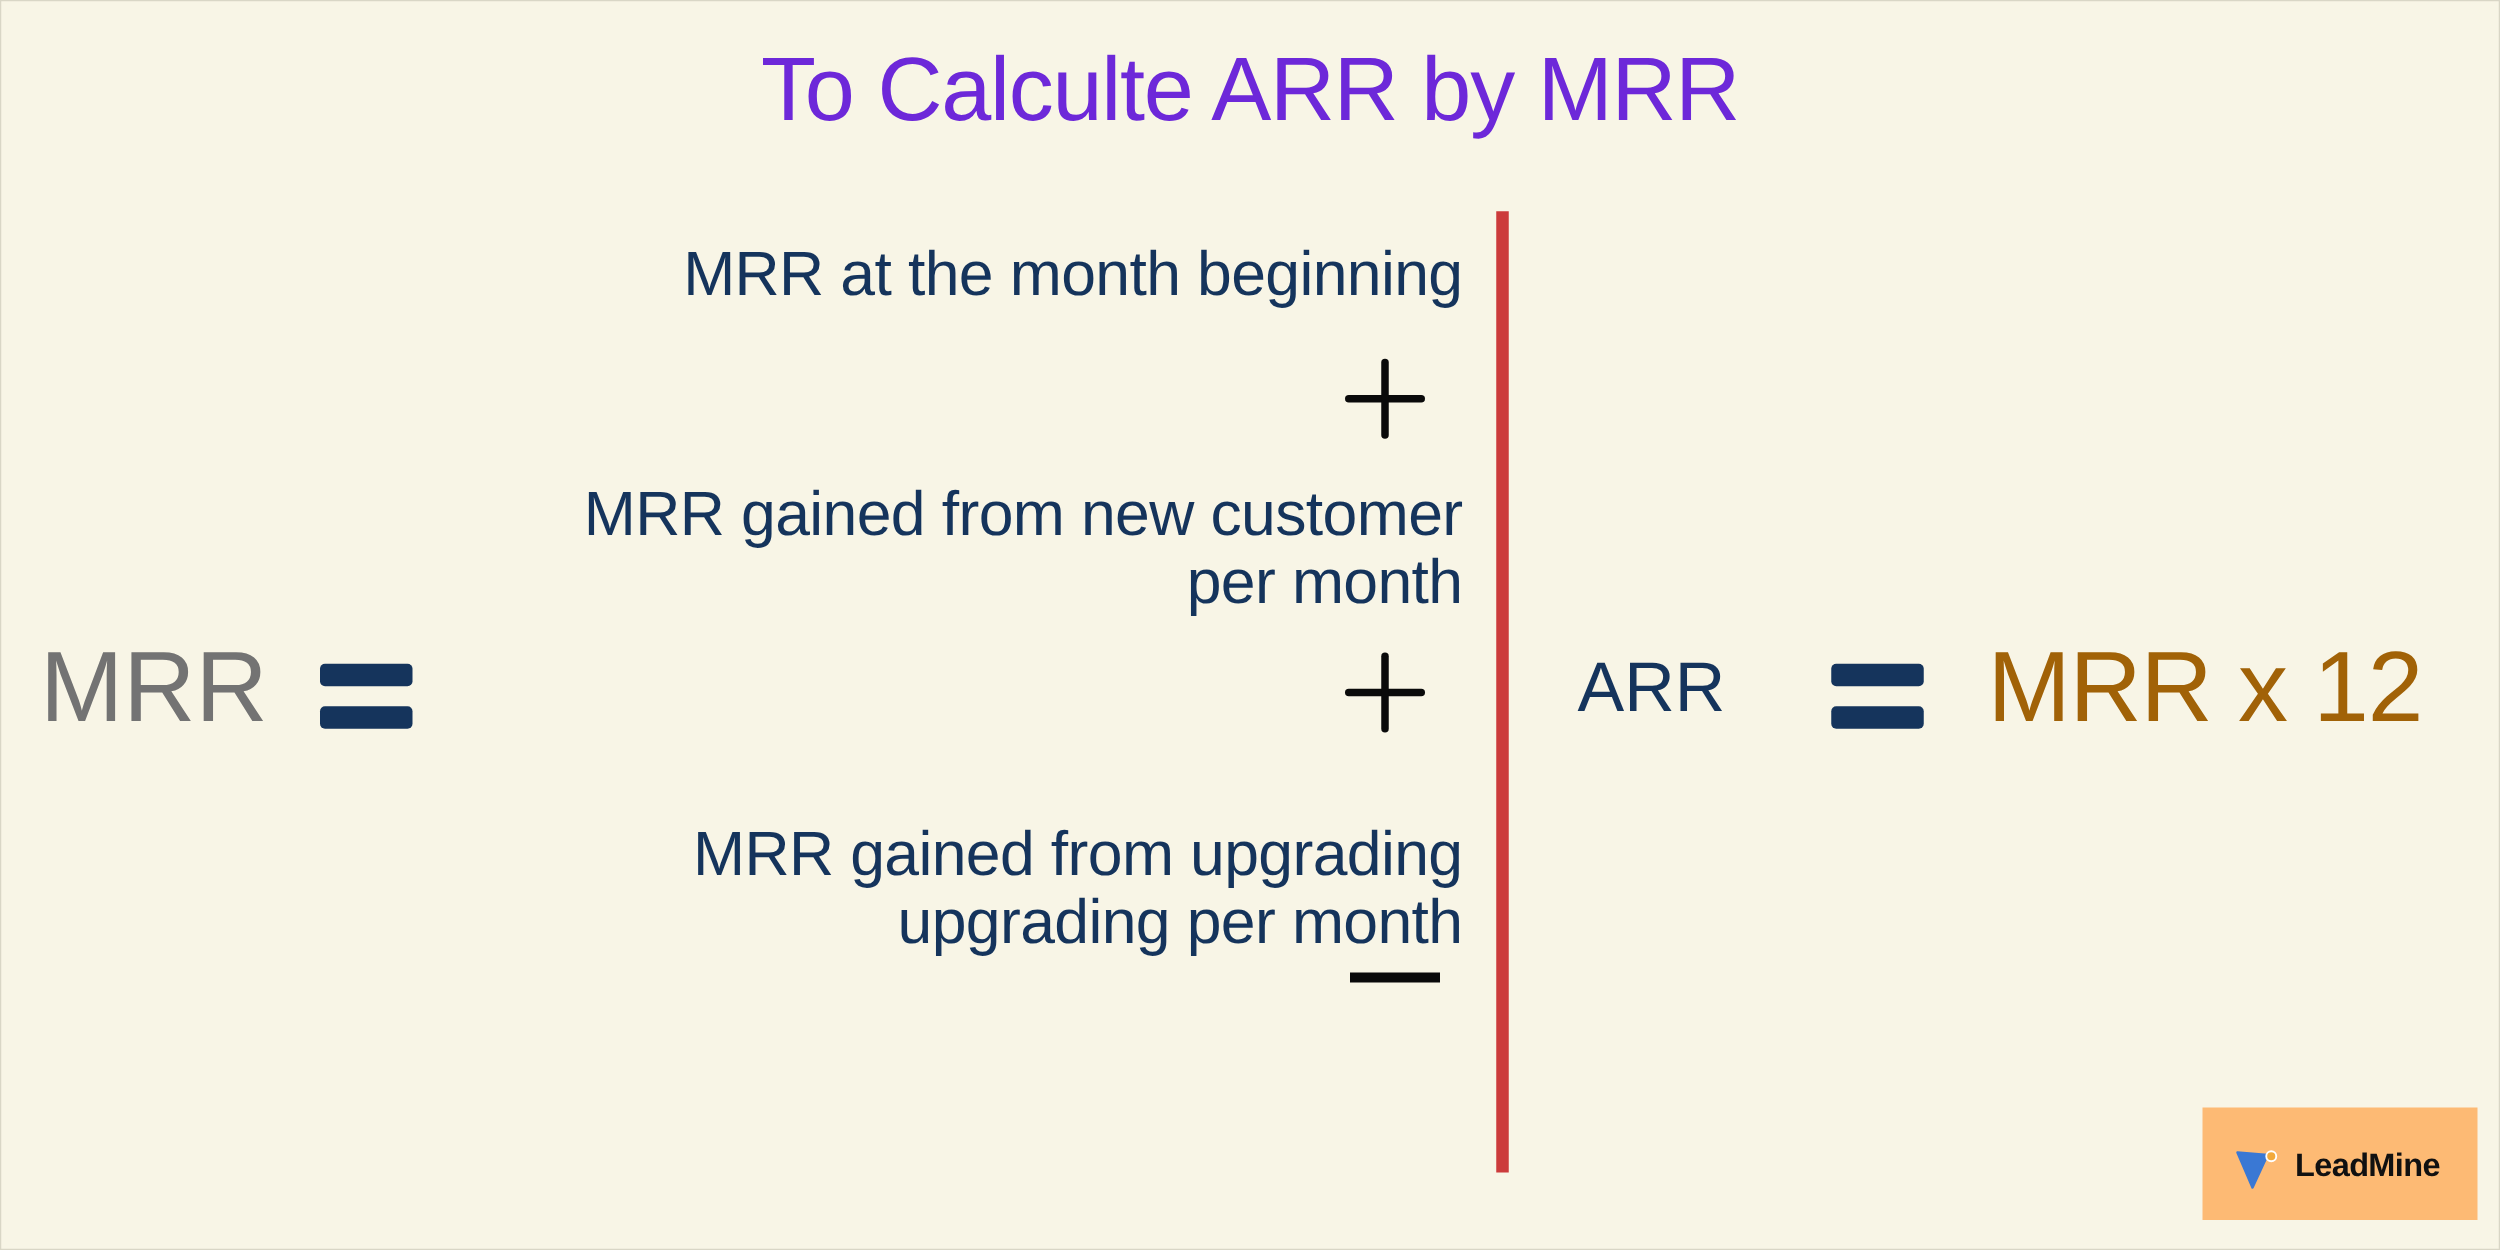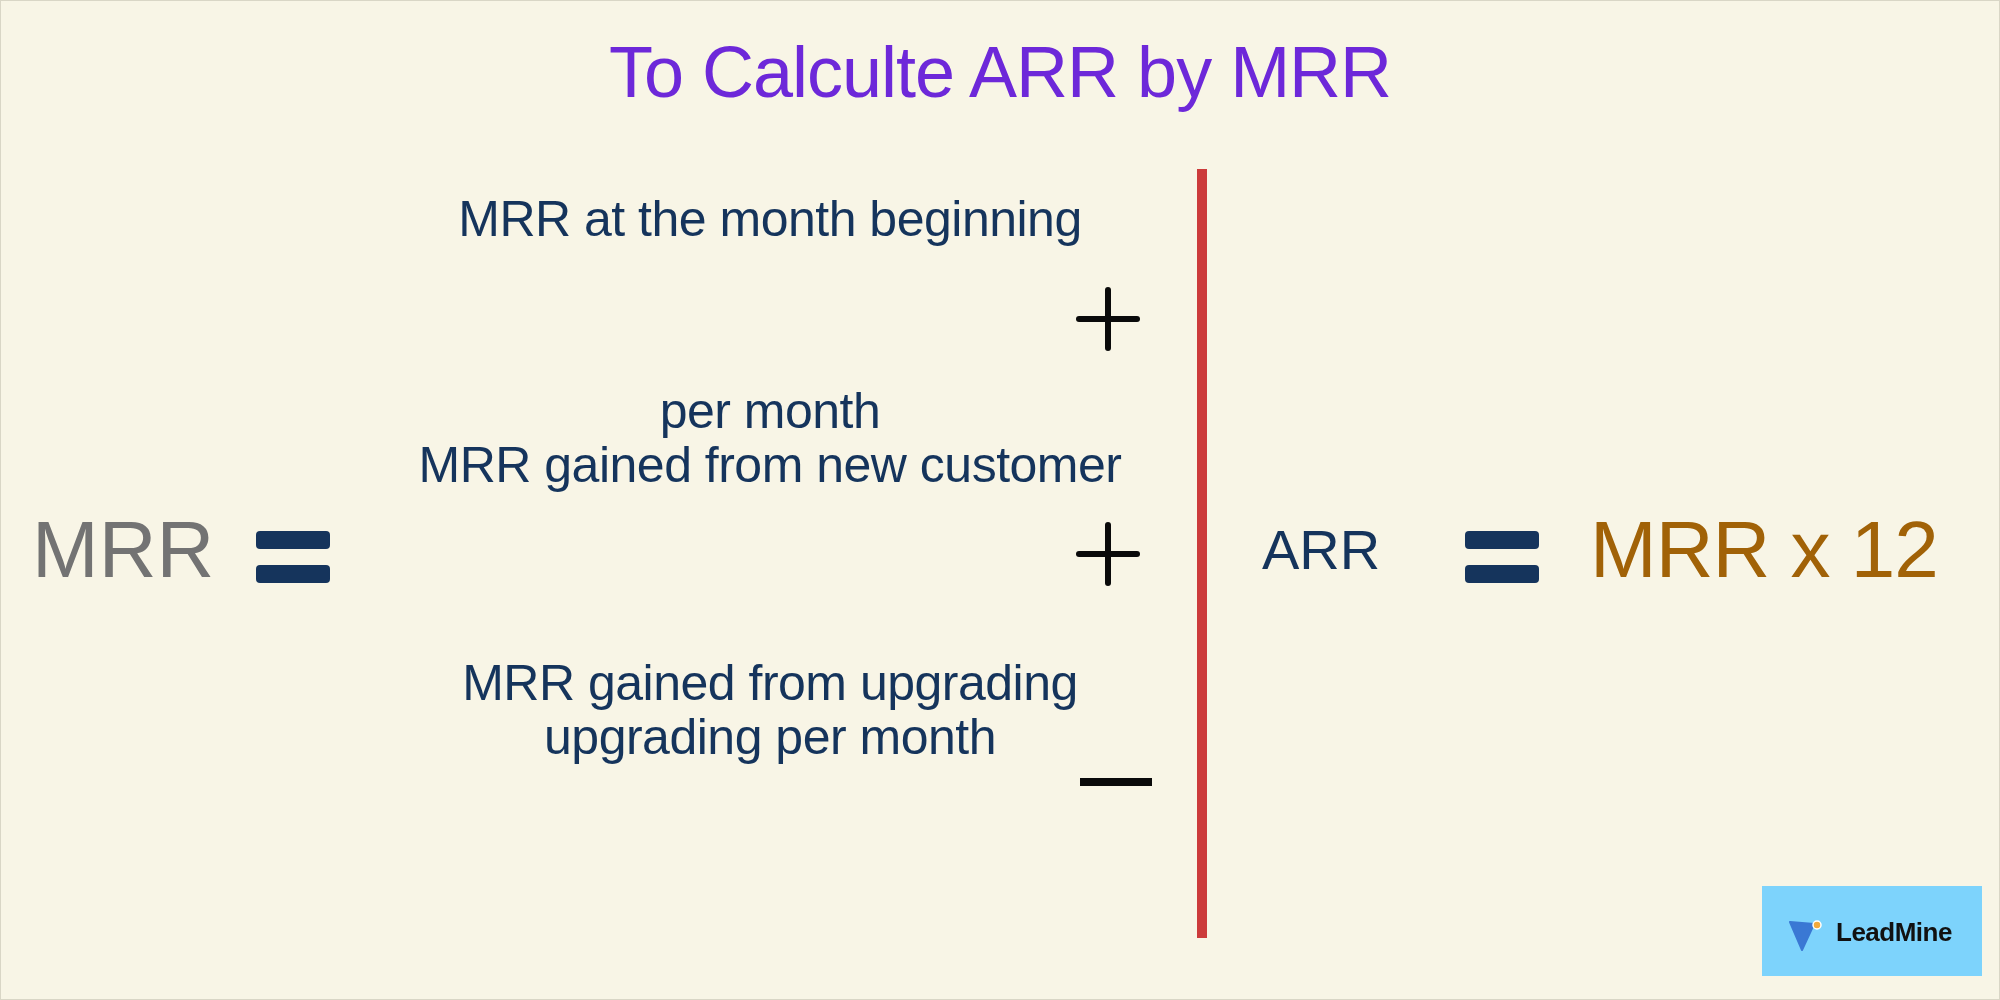--- a/index.html
+++ b/index.html
@@ -27,21 +27,21 @@
     .eq-sign .bar { position: absolute; left: 0; width: 74px; height: 18px; border-radius: 4px; background: #15345c; }
     .eq-sign .bar.top { top: 0; }
     .eq-sign .bar.bottom { top: 34px; }
     .eq-left { left: 256px; top: 531px; }
     .eq-right { left: 1465px; top: 531px; }
 
     .terms {
       position: absolute; left: 370px; width: 800px; top: 0; height: 1000px;
     }
     .term {
-      position: absolute; left: 0; width: 800px; text-align: center;
+      position: absolute; left: 0; width: 800px; text-align: right;
       color: #15345c; font-size: 50px; line-height: 54px; letter-spacing: -0.5px;
     }
     .t1 { top: 192px; }
     .t2 { top: 384px; }
     .t3 { top: 620px; margin-top: 36px; }
     .t4 { top: 840px; }
 
     .op { position: absolute; }
     .plus { width: 64px; height: 64px; }
     .plus .h { position: absolute; left: 0; top: 29px; width: 64px; height: 6px; background: #0a0a0a; border-radius: 3px; }
@@ -57,21 +57,21 @@
     .arr-label {
       position: absolute; left: 1262px; top: 500px; font-size: 56px; line-height: 100px; color: #15345c;
     }
     .arr-rhs {
       position: absolute; left: 1590px; top: 500px; font-size: 80px; line-height: 100px; color: #a16207;
       letter-spacing: -1px;
     }
 
     .logo-box {
       position: absolute; left: 1762px; top: 886px; width: 220px; height: 90px;
-      background: #7dd3fc;
+      background: #fdba74;
     }
     .logo-icon { position: absolute; left: 26px; top: 28px; width: 40px; height: 40px; }
     .logo-text {
       position: absolute; left: 74px; top: 30px; font-size: 26px; line-height: 32px;
       font-weight: bold; color: #111111; letter-spacing: -0.5px;
     }
   </style>
 </head>
 <body>
 
@@ -87,22 +87,22 @@
 
 <div class="terms">
   <div class="term t1">
     <span>MRR at the month beginning</span>
   </div>
   <div class="op plus plus1">
     <div class="h"></div>
       <div class="v"></div>
   </div>
   <div class="term t2">
+    <div>MRR gained from new customer</div>
     <div>per month</div>
-    <div>MRR gained from new customer</div>
   </div>
   <div class="op plus plus2">
     <div class="h"></div>
       <div class="v"></div>
   </div>
   <div class="term t3">
     <div>MRR gained from upgrading</div>
     <div>upgrading per month</div>
   </div>
   <div class="op minus"></div>

